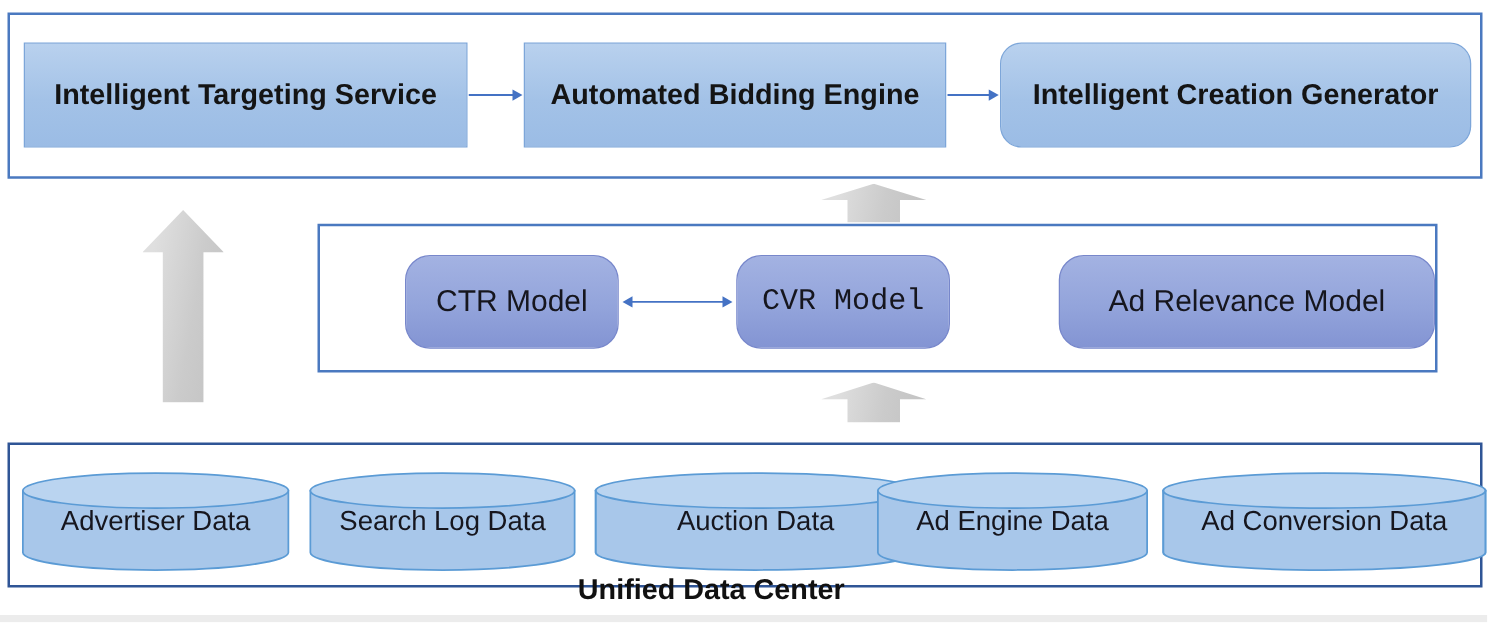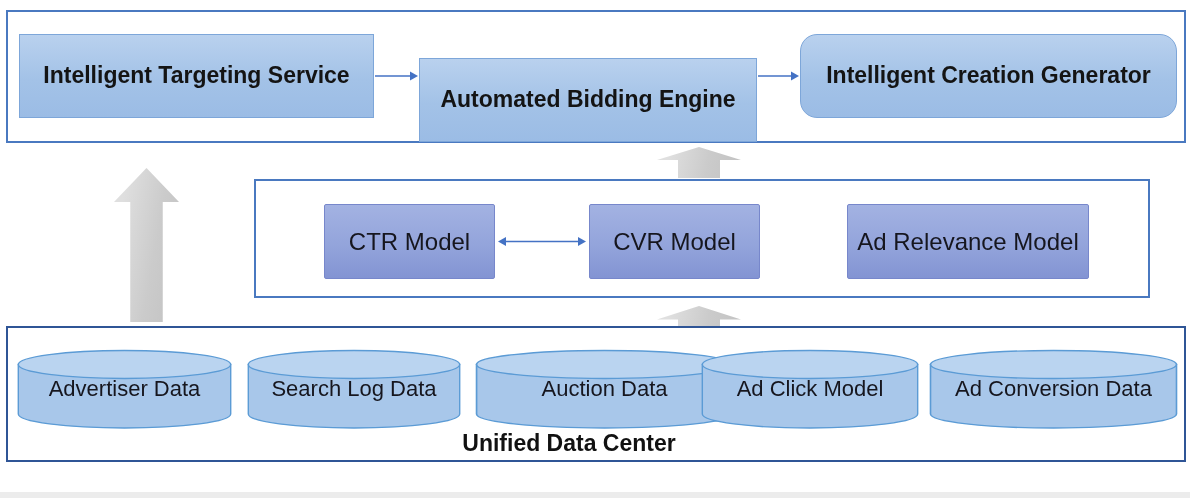--- a/index.html
+++ b/index.html
@@ -11,54 +11,54 @@
     font-family: "Liberation Sans", "DejaVu Sans", sans-serif;
     overflow: hidden;
   }
   .container {
     position: absolute;
     background: #ffffff;
     box-sizing: border-box;
   }
   .container.top-layer    { left: 6px;   top: 10px;  width: 1180px; height: 133px; border: 2px solid #4a79c0; }
   .container.model-layer  { left: 254px; top: 179px; width: 896px;  height: 119px; border: 2px solid #4a79c0; }
-  .container.data-layer   { left: 6px;   top: 326px; width: 1180px; height: 136px; border: 2px solid #2f5596; }
+  .container.data-layer   { left: 6px;   top: 354px; width: 1180px; height: 116px; border: 2px solid #2f5596; }
 
   .svc-box {
     position: absolute;
     top: 22px; height: 84px;
     background: linear-gradient(180deg, #b9d1ee 0%, #a3c2e7 55%, #9bbce5 100%);
     border: 1px solid #7da6d9;
     box-sizing: border-box;
     display: flex; align-items: center; justify-content: center;
     font-size: 23px; font-weight: bold; color: #141414;
     text-align: center; line-height: 1.1;
   }
   .svc-1 { left: 11px;  width: 355px; }
-  .svc-2 { left: 411px; width: 338px; margin-top: 24px; }
+  .svc-2 { left: 411px; width: 338px; }
   .svc-3 { left: 792px; width: 377px; border-radius: 17px; }
 
   .conn { position: absolute; top: 58px; height: 12px; }
   .conn-1 { left: 366px; width: 45px; }
   .conn-2 { left: 749px; width: 43px; }
 
   .model-box {
     position: absolute;
     top: 23px; height: 75px;
     background: linear-gradient(180deg, #a3b2e2 0%, #93a4db 55%, #8394d3 100%);
     border: 1px solid #7787cb;
-    border-radius: 2px;
+    border-radius: 20px;
     box-sizing: border-box;
     display: flex; align-items: center; justify-content: center;
     font-size: 24px; font-weight: normal; color: #16161e;
     text-align: center;
   }
   .model-1 { left: 68px;  width: 171px; }
-  .model-2 { left: 333px; width: 171px; }
-  .model-3 { left: 591px; width: 242px; }
+  .model-2 { left: 333px; width: 171px; font-family: Liberation Mono, monospace; }
+  .model-3 { left: 591px; width: 301px; }
   .dconn { position: absolute; left: 241px; top: 54px; width: 90px; height: 13px; }
 
   .up-arrow {
     position: absolute;
     background: linear-gradient(100deg, #dfdfdf 15%, #cbcbcb 60%, #c2c2c2 100%);
     filter: drop-shadow(0 0 1px #b3b3b3);
   }
   .up-arrow-large {
     left: 114px; top: 168px; width: 65px; height: 154px;
     clip-path: polygon(50% 0%, 100% 22%, 75% 22%, 75% 100%, 25% 100%, 0% 22%, 0% 22%, 50% 0%);
@@ -71,21 +71,21 @@
   }
   .up-arrow-small.pos-1 { left: 657px; top: 147px; }
   .up-arrow-small.pos-2 { left: 657px; top: 306px; height: 32px; }
 
   .cylinder { position: absolute; top: 21px; height: 80px; }
   .cylinder svg { position: absolute; inset: 0; width: 100%; height: 100%; }
   .cyl-1 { left: 9px;   width: 215px; }
   .cyl-2 { left: 239px; width: 214px; }
   .cyl-3 { left: 467px; width: 215px; padding-left: 44px; }
   .cyl-4 { left: 693px; width: 218px; }
-  .cyl-5 { left: 921px; width: 249px; }
+  .cyl-5 { left: 921px; width: 249px; padding-left: 12px; }
   .cyl-label {
     position: absolute; left: 0; right: 0; top: 50%;
     transform: translateY(-50%);
     text-align: center;
     font-size: 22px; color: #16161e; white-space: nowrap;
   }
   .data-title {
     position: absolute; left: 0; right: 0; top: 102px;
     text-align: center;
     transform: translateX(-27px);
@@ -166,21 +166,21 @@
         <ellipse cx="108" cy="15.5" rx="106.7" ry="14" fill="#bad4f0" stroke="#5b9bd5" stroke-width="1.4"></ellipse>
       </svg>
       <span class="cyl-label">Auction Data</span>
     </div>
 
     <div class="cylinder cyl-4">
       <svg viewBox="0 0 216 80" preserveAspectRatio="none">
         <path d="M1.3 15.5 V 65 A 106.7 14 0 0 0 214.7 65 V 15.5 Z" fill="#a8c7ea" stroke="#5b9bd5" stroke-width="1.4"></path>
         <ellipse cx="108" cy="15.5" rx="106.7" ry="14" fill="#bad4f0" stroke="#5b9bd5" stroke-width="1.4"></ellipse>
       </svg>
-      <span class="cyl-label">Ad Click Model</span>
+      <span class="cyl-label">Ad Engine Data</span>
     </div>
 
     <div class="cylinder cyl-5">
       <svg viewBox="0 0 216 80" preserveAspectRatio="none">
         <path d="M1.3 15.5 V 65 A 106.7 14 0 0 0 214.7 65 V 15.5 Z" fill="#a8c7ea" stroke="#5b9bd5" stroke-width="1.4"></path>
         <ellipse cx="108" cy="15.5" rx="106.7" ry="14" fill="#bad4f0" stroke="#5b9bd5" stroke-width="1.4"></ellipse>
       </svg>
       <span class="cyl-label">Ad Conversion Data</span>
     </div>
 

